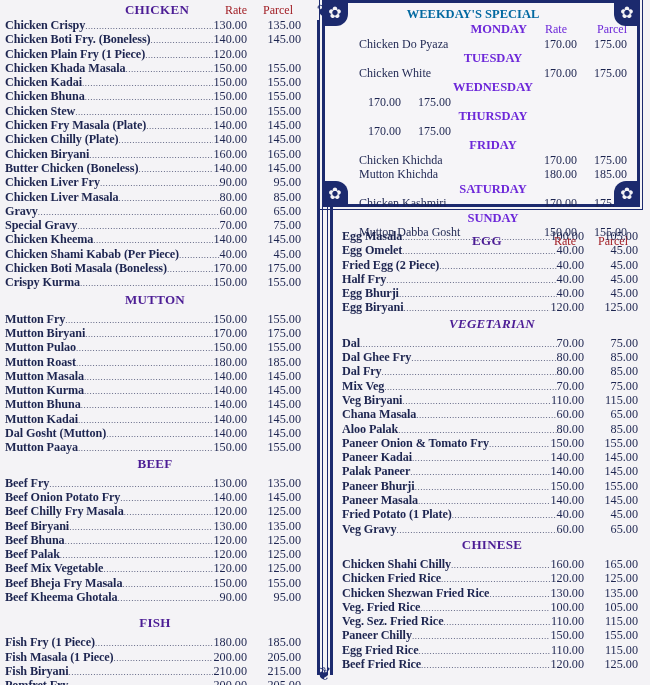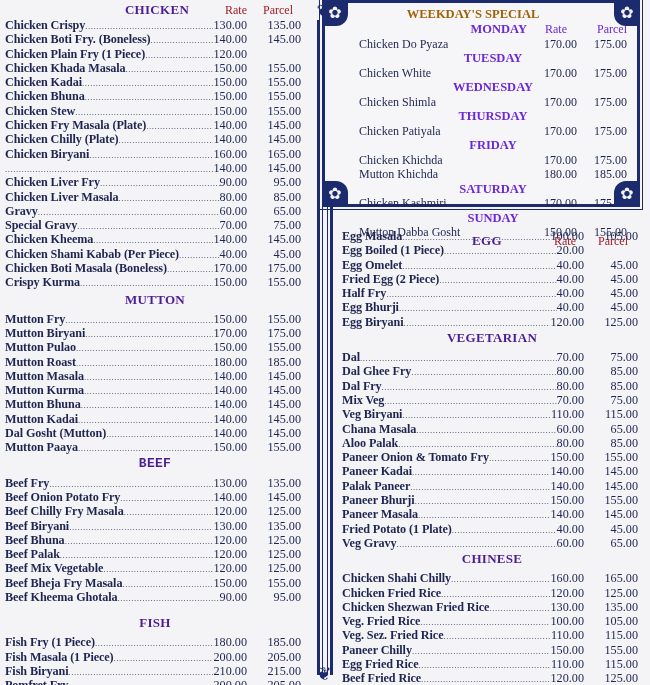--- a/index.html
+++ b/index.html
@@ -60,21 +60,21 @@
     }
     .weekday-box .corner {
       position: absolute; width: 26px; height: 26px; background: #1c2a6e;
       color: #f4f3f6; font-size: 16px; line-height: 26px; text-align: center;
     }
     .weekday-box .c-tl { left: -3px; top: -3px; border-bottom-right-radius: 12px; }
     .weekday-box .c-tr { right: -3px; top: -3px; border-bottom-left-radius: 12px; }
     .weekday-box .c-bl { left: -3px; bottom: -3px; border-top-right-radius: 12px; }
     .weekday-box .c-br { right: -3px; bottom: -3px; border-top-left-radius: 12px; }
     .wk-title {
-      color: #a16207; font-weight: bold; font-size: 12.5px; text-align: center;
+      color: #0369a1; font-weight: bold; font-size: 12.5px; text-align: center;
       font-family: "Liberation Serif", serif; height: 15px; line-height: 15px;
     }
     .wk-day {
       color: #6d28d9; font-weight: bold; font-size: 12.5px;
       font-family: "Liberation Serif", serif; height: 14.5px; line-height: 14px;
       text-align: center;
     }
     .wk-day-first { display: flex; align-items: baseline; }
     .wk-day-first .daylbl { flex: 1 1 auto; text-align: right; padding-right: 8px; }
     .wk-day-first .hr { width: 42px; font-weight: normal; font-size: 12px; }
@@ -154,20 +154,21 @@
         <span class="rate">140.00</span>
         <span class="parcel">145.00</span>
       </div>
       <div class="row">
         <span class="name">Chicken Biryani</span>
         <span class="dots"></span>
         <span class="rate">160.00</span>
         <span class="parcel">165.00</span>
       </div>
       <div class="row">
+        <span class="name">Butter Chicken (Boneless)</span>
         <span class="dots"></span>
         <span class="rate">140.00</span>
         <span class="parcel">145.00</span>
       </div>
       <div class="row">
         <span class="name">Chicken Liver Fry</span>
         <span class="dots"></span>
         <span class="rate">90.00</span>
         <span class="parcel">95.00</span>
       </div>
@@ -276,21 +277,21 @@
       </div>
       <div class="row">
         <span class="name">Mutton Paaya</span>
         <span class="dots"></span>
         <span class="rate">150.00</span>
         <span class="parcel">155.00</span>
       </div>
     </div>
 
   <div class="section-head" style="margin-top:1px;">
-    <span class="section-title" style="width:300px;font-family:Liberation Mono, monospace;">BEEF</span>
+    <span class="section-title" style="width:300px;">BEEF</span>
   </div>
   <div class="gap-small"></div>
   <div id="beef-list">
       <div class="row">
         <span class="name">Beef Fry</span>
         <span class="dots"></span>
         <span class="rate">130.00</span>
         <span class="parcel">135.00</span>
       </div>
       <div class="row">
@@ -409,27 +410,25 @@
           <span class="parcel">175.00</span>
         </div>
         <div class="wk-day">TUESDAY</div>
         <div class="wk-row">
           <span class="name">Chicken White</span>
           <span class="rate">170.00</span>
           <span class="parcel">175.00</span>
         </div>
         <div class="wk-day">WEDNESDAY</div>
         <div class="wk-row">
-          <span class="name">Chicken Shimla</span>
           <span class="rate">170.00</span>
           <span class="parcel">175.00</span>
         </div>
         <div class="wk-day">THURSDAY</div>
         <div class="wk-row">
-          <span class="name">Chicken Patiyala</span>
           <span class="rate">170.00</span>
           <span class="parcel">175.00</span>
         </div>
         <div class="wk-day">FRIDAY</div>
         <div class="wk-row">
           <span class="name">Chicken Khichda</span>
           <span class="rate">170.00</span>
           <span class="parcel">175.00</span>
         </div>
         <div class="wk-row">
@@ -458,26 +457,20 @@
     <span class="col-label" style="margin-left:16px;">Parcel</span>
   </div>
   <div id="egg-list">
       <div class="row">
         <span class="name">Egg Masala</span>
         <span class="dots"></span>
         <span class="rate">100.00</span>
         <span class="parcel">105.00</span>
       </div>
       <div class="row">
-        <span class="name">Egg Boiled (1 Piece)</span>
-        <span class="dots"></span>
-        <span class="rate">20.00</span>
-        <span class="parcel"></span>
-      </div>
-      <div class="row">
         <span class="name">Egg Omelet</span>
         <span class="dots"></span>
         <span class="rate">40.00</span>
         <span class="parcel">45.00</span>
       </div>
       <div class="row">
         <span class="name">Fried Egg (2 Piece)</span>
         <span class="dots"></span>
         <span class="rate">40.00</span>
         <span class="parcel">45.00</span>
@@ -496,21 +489,21 @@
       </div>
       <div class="row">
         <span class="name">Egg Biryani</span>
         <span class="dots"></span>
         <span class="rate">120.00</span>
         <span class="parcel">125.00</span>
       </div>
     </div>
 
   <div class="section-head" style="margin-top:1px;">
-    <span class="section-title" style="width:300px;">VEGETARIAN</span>
+    <span class="section-title" style="width:300px;font-style:italic;">VEGETARIAN</span>
   </div>
   <div class="gap-small"></div>
   <div id="vegetarian-list">
       <div class="row">
         <span class="name">Dal</span>
         <span class="dots"></span>
         <span class="rate">70.00</span>
         <span class="parcel">75.00</span>
       </div>
       <div class="row">

